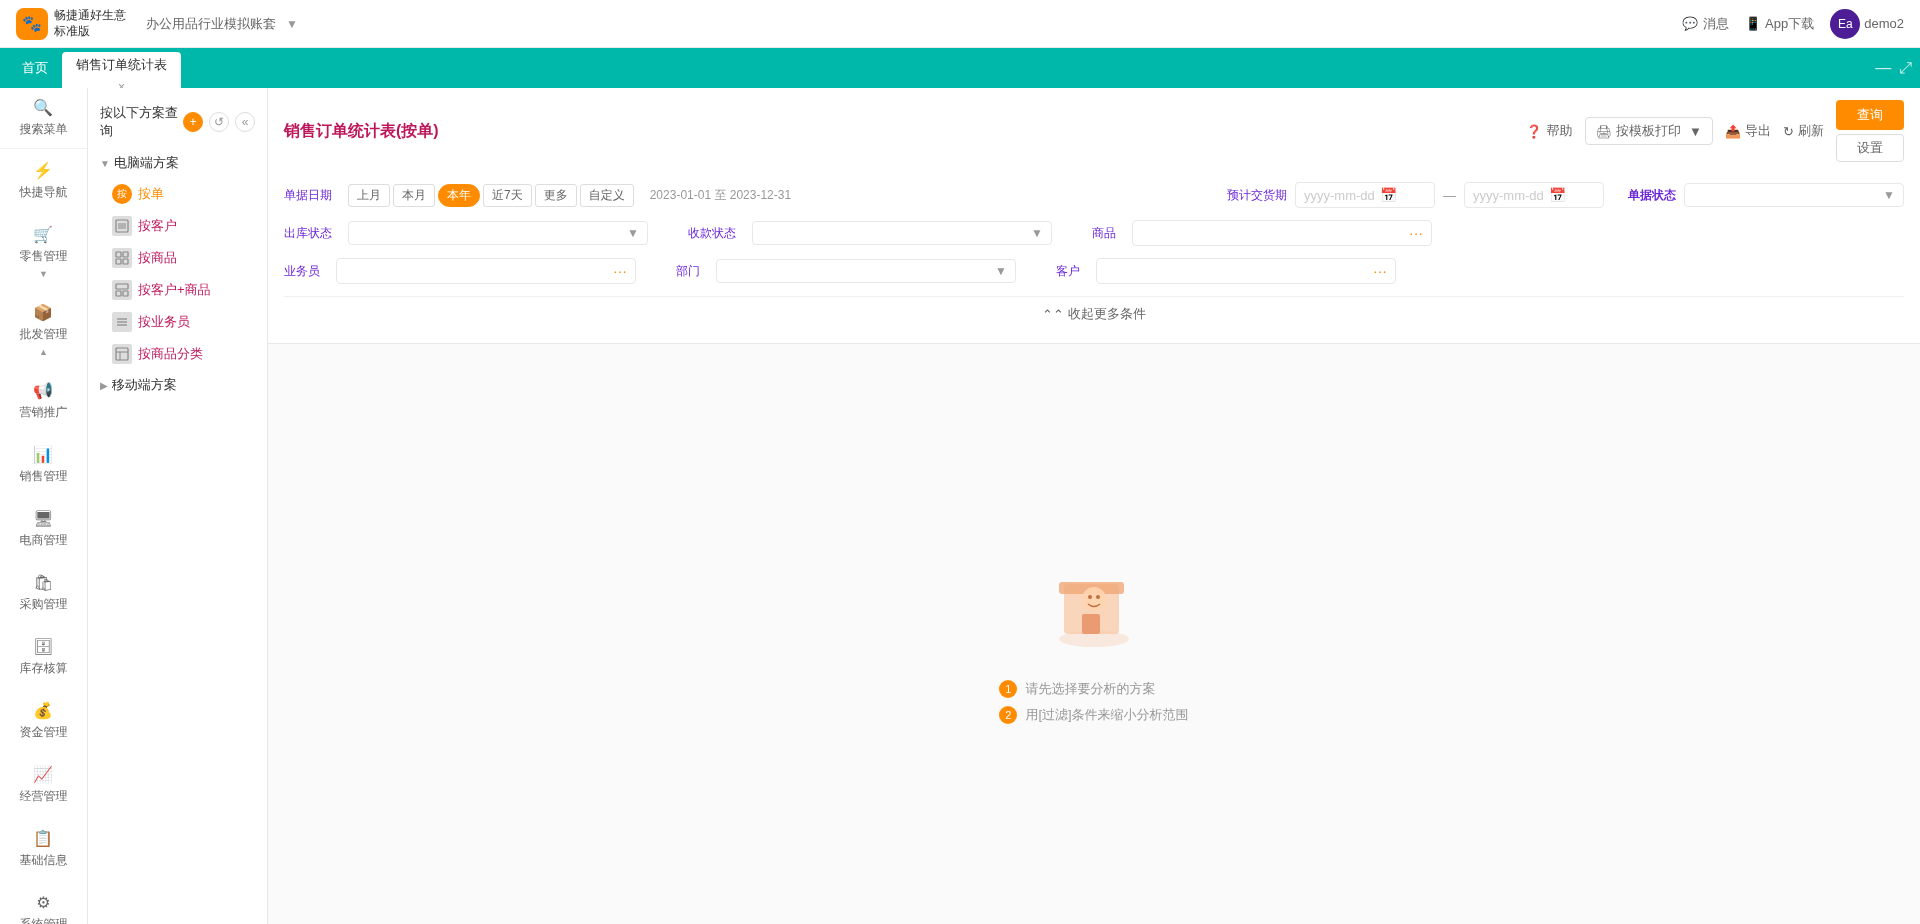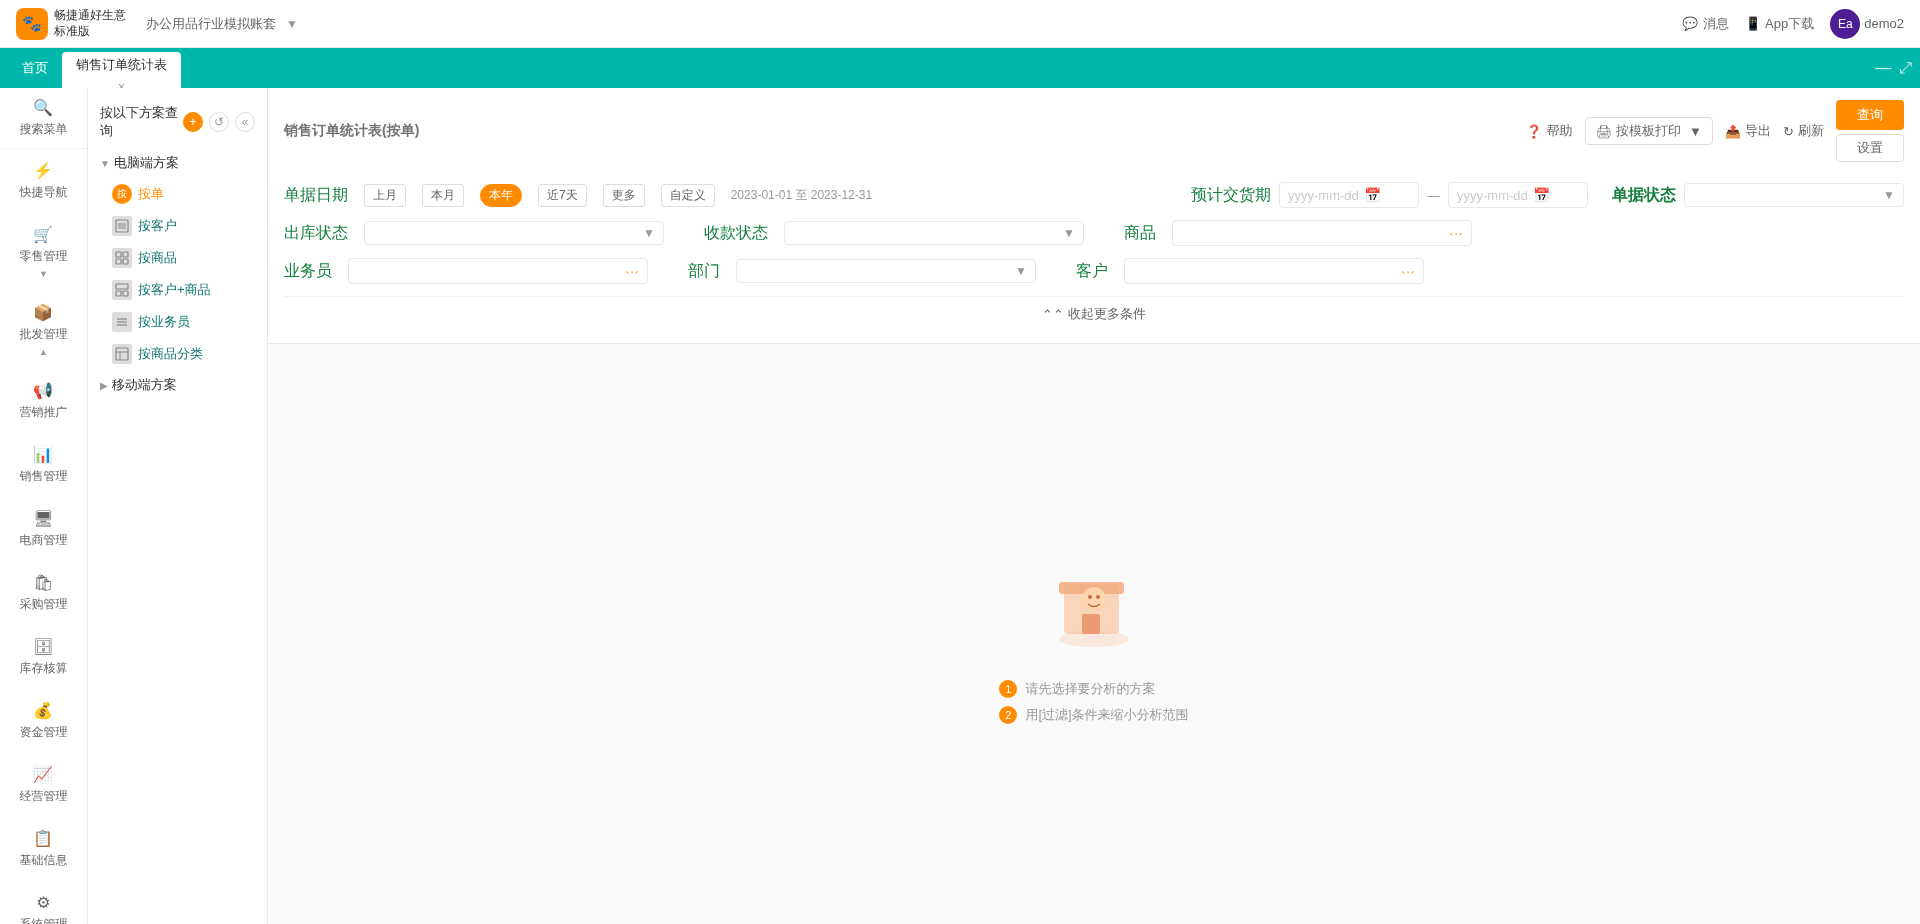--- a/index.html
+++ b/index.html
@@ -49,41 +49,41 @@
     .panel-header { display: flex; align-items: center; justify-content: space-between; padding: 8px 12px; }
     .panel-title { font-size: 13px; color: #333; font-weight: 500; }
     .panel-actions { display: flex; gap: 6px; }
     .panel-action { width: 20px; height: 20px; border-radius: 50%; display: flex; align-items: center; justify-content: center; cursor: pointer; color: #999; font-size: 12px; border: 1px solid #ddd; }
     .panel-action.orange { background: #ff8c00; color: white; border-color: #ff8c00; }
 
     .scheme-group { }
     .scheme-group-header { display: flex; align-items: center; gap: 4px; padding: 6px 12px; cursor: pointer; color: #333; font-size: 13px; }
     .scheme-group-arrow { font-size: 10px; color: #999; }
 
-    .scheme-item { display: flex; align-items: center; gap: 6px; padding: 6px 12px 6px 24px; cursor: pointer; color: #0f766e; font-size: 13px; }
+    .scheme-item { display: flex; align-items: center; gap: 6px; padding: 6px 12px 6px 24px; cursor: pointer; color: #be185d; font-size: 13px; }
     .scheme-item.active { color: #ff8c00; font-weight: 500; }
     .scheme-item .item-icon { width: 20px; height: 20px; background: #ff8c00; border-radius: 50%; display: flex; align-items: center; justify-content: center; color: white; font-size: 10px; }
     .scheme-item .item-icon-sq { width: 20px; height: 20px; background: #ddd; border-radius: 2px; display: flex; align-items: center; justify-content: center; color: #666; font-size: 9px; }
 
     
     .right-main { flex: 1; display: flex; flex-direction: column; overflow: hidden; }
 
     
     .page-header { display: flex; align-items: center; justify-content: space-between; padding: 12px 16px 8px 16px; background: white; }
-    .page-title { font-size: 14px; font-weight: 600; color: #737373; }
+    .page-title { font-size: 16px; font-weight: 600; color: #be185d; }
     .page-actions { display: flex; align-items: center; gap: 12px; }
     .page-action { display: flex; align-items: center; gap: 4px; color: #666; font-size: 13px; cursor: pointer; }
     .page-action-btn { display: flex; align-items: center; gap: 4px; padding: 4px 10px; border: 1px solid #ddd; border-radius: 4px; color: #666; font-size: 13px; cursor: pointer; background: white; }
 
     
     .filter-area { background: white; padding: 12px 16px; border-bottom: 1px solid #e8e8e8; }
     .filter-row { display: flex; align-items: center; gap: 16px; margin-bottom: 12px; flex-wrap: wrap; }
     .filter-row:last-child { margin-bottom: 0; }
-    .filter-label { font-size: 16px; color: #15803d; white-space: nowrap; min-width: fit-content; }
-    .filter-date-group { display: flex; align-items: center; gap: 16px; }
+    .filter-label { font-size: 12px; color: #6d28d9; white-space: nowrap; min-width: fit-content; }
+    .filter-date-group { display: flex; align-items: center; gap: 3px; }
     .date-btn { padding: 2px 8px; border: 1px solid #ddd; border-radius: 3px; font-size: 12px; cursor: pointer; color: #666; background: white; }
     .date-btn.active { background: #ff8c00; color: white; border-color: #ff8c00; border-radius: 12px; }
     .date-range { font-size: 12px; color: #999; }
     .filter-select { display: flex; align-items: center; border: 1px solid #e8e8e8; border-radius: 4px; padding: 4px 8px; min-width: 160px; background: white; cursor: pointer; color: #999; font-size: 13px; }
     .filter-select-lg { min-width: 220px; }
     .filter-sep { color: #999; font-size: 13px; }
     .date-picker { display: flex; align-items: center; border: 1px solid #e8e8e8; border-radius: 4px; padding: 4px 8px; background: white; color: #999; font-size: 13px; gap: 6px; min-width: 140px; }
     .date-cal-icon { color: #ff8c00; font-size: 14px; }
     .filter-dots { color: #ff8c00; cursor: pointer; font-size: 14px; }
     .filter-chevron { color: #999; font-size: 12px; margin-left: auto; }

